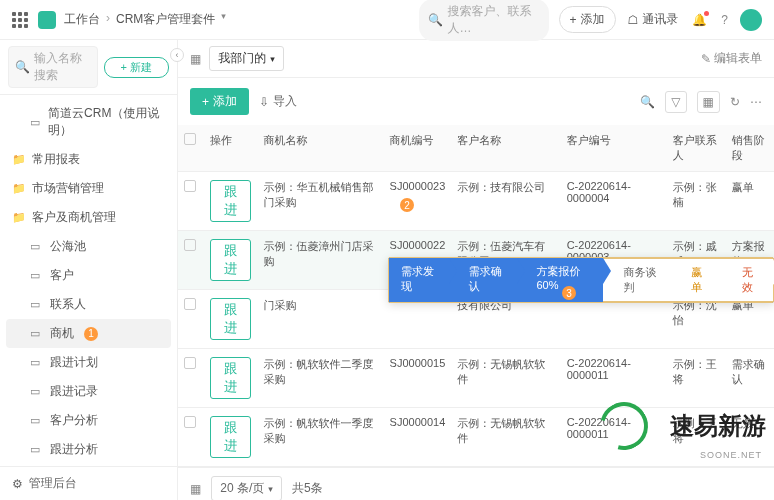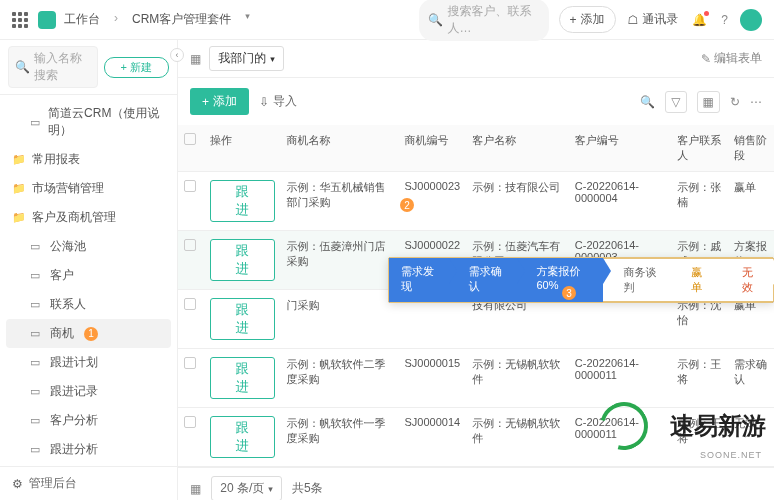--- a/index.html
+++ b/index.html
@@ -1,21 +1,21 @@
 <!DOCTYPE html>
 <html><head>
 <meta charset="utf-8">
 <style>
 *{box-sizing:border-box;margin:0;padding:0;font-family:"Microsoft YaHei",Arial,sans-serif}
 body{width:774px;height:500px;background:#fff;font-size:12px;color:#333;overflow:hidden;position:relative}
 .topbar{height:40px;display:flex;align-items:center;padding:0 12px;border-bottom:1px solid #eee}
 .apps-icon{width:16px;height:16px;display:grid;grid-template-columns:repeat(3,4px);grid-template-rows:repeat(3,4px);gap:2px;margin-right:10px}
 .apps-icon span{background:#666;border-radius:1px}
 .logo{width:18px;height:18px;background:#2dbc9c;border-radius:4px;margin-right:8px}
-.bc{display:flex;gap:14px;color:#555}
+.bc{display:flex;gap:6px;color:#555}
 .bc .sep{color:#aaa}
 .bc .drop{font-size:9px;color:#888}
 .sp{flex:1}
 .search-top{display:flex;align-items:center;background:#f5f5f5;border-radius:14px;padding:4px 10px;width:130px;color:#aaa;gap:4px}
 .add-top{display:flex;align-items:center;gap:4px;border:1px solid #ddd;border-radius:14px;padding:4px 10px;margin-left:10px;color:#555}
 .contacts{display:flex;align-items:center;gap:4px;margin-left:12px;color:#555}
 .ticon{margin-left:14px;color:#888;position:relative}
 .bell-dot{position:absolute;top:-2px;right:-2px;width:5px;height:5px;background:#f55;border-radius:50%}
 .avatar{width:22px;height:22px;border-radius:50%;background:#2dbc9c;margin-left:12px}
 .layout{display:flex;height:460px}
@@ -38,21 +38,21 @@
 .toolbar{display:flex;align-items:center;padding:10px 12px;gap:10px}
 .btn-add{background:#2dbc9c;color:#fff;border-radius:3px;padding:5px 12px;display:flex;align-items:center;gap:4px}
 .btn-import{color:#666;display:flex;align-items:center;gap:4px}
 .tool-r{margin-left:auto;display:flex;align-items:center;gap:10px;color:#888}
 .tool-r .box{border:1px solid #ddd;border-radius:3px;padding:3px 5px}
 .tbl{width:100%;border-collapse:collapse}
 .tbl th,.tbl td{text-align:left;padding:8px 6px;border-bottom:1px solid #eee;font-size:11px;vertical-align:top}
 .tbl th{background:#fafafa;color:#555;font-weight:normal}
 .tbl td{color:#555}
 .chk{width:12px;height:12px;border:1px solid #ccc;border-radius:2px;display:inline-block}
-.btn-follow{border:1px solid #2dbc9c;color:#2dbc9c;border-radius:3px;padding:2px 20px;background:#fff}
+.btn-follow{border:1px solid #2dbc9c;color:#2dbc9c;border-radius:3px;padding:2px 8px;background:#fff}
 .row-hl{background:#f4f9f7}
 .stage-pop{position:absolute;top:217px;left:210px;display:flex;background:#000000;box-shadow:0 2px 10px rgba(0,0,0,0.15);border-radius:2px;overflow:visible;z-index:5;border:1px solid #e6c27a}
 .stage{position:relative;padding:6px 14px 6px 20px;font-size:11px;color:#fff;background:#3a7de0}
 .stage:first-child{padding-left:12px}
 .stage:after{content:"";position:absolute;right:-8px;top:0;border-top:13px solid transparent;border-bottom:13px solid transparent;border-left:8px solid #3a7de0;z-index:1}
 .stage.s3{background:#3a7de0}
 .stage.sg{background:#fff;color:#666;border-top:1px solid #e6c27a;border-bottom:1px solid #e6c27a}
 .stage.sg:after{border-left-color:#fff}
 .stage.win{color:#d88a00}
 .stage.lose{color:#da552f}

